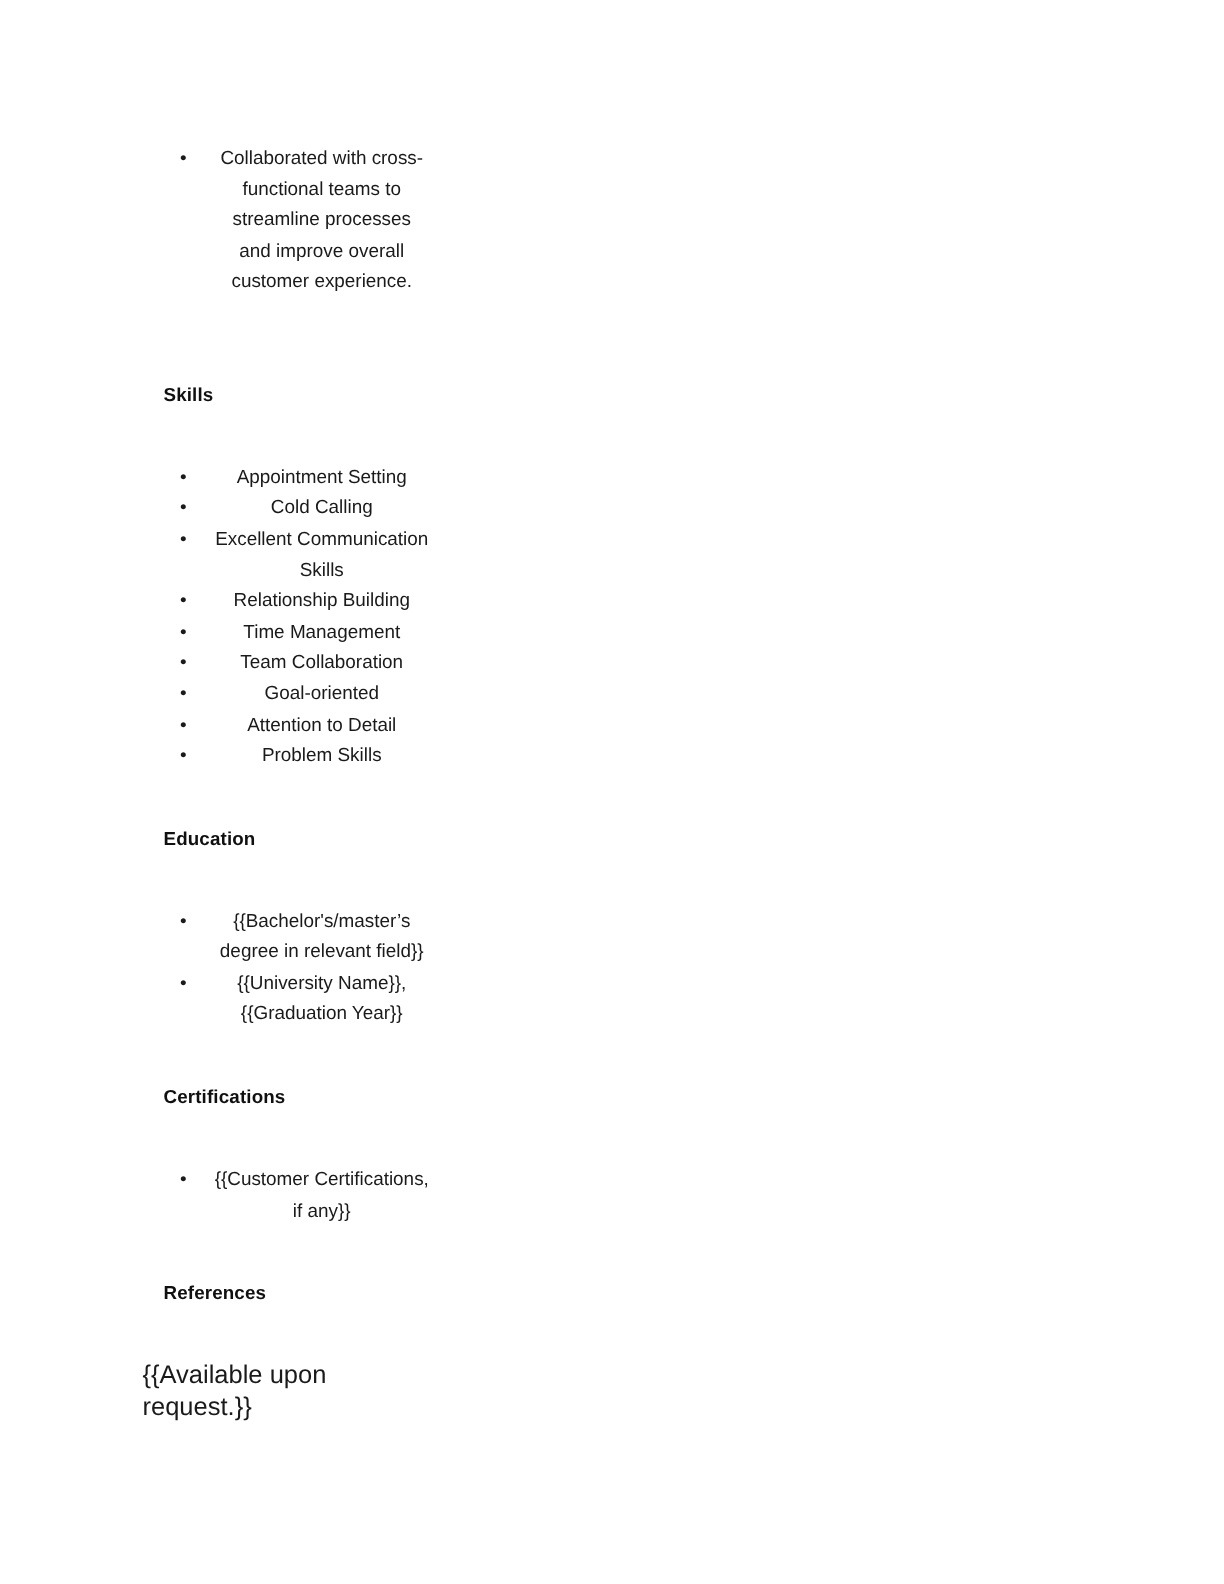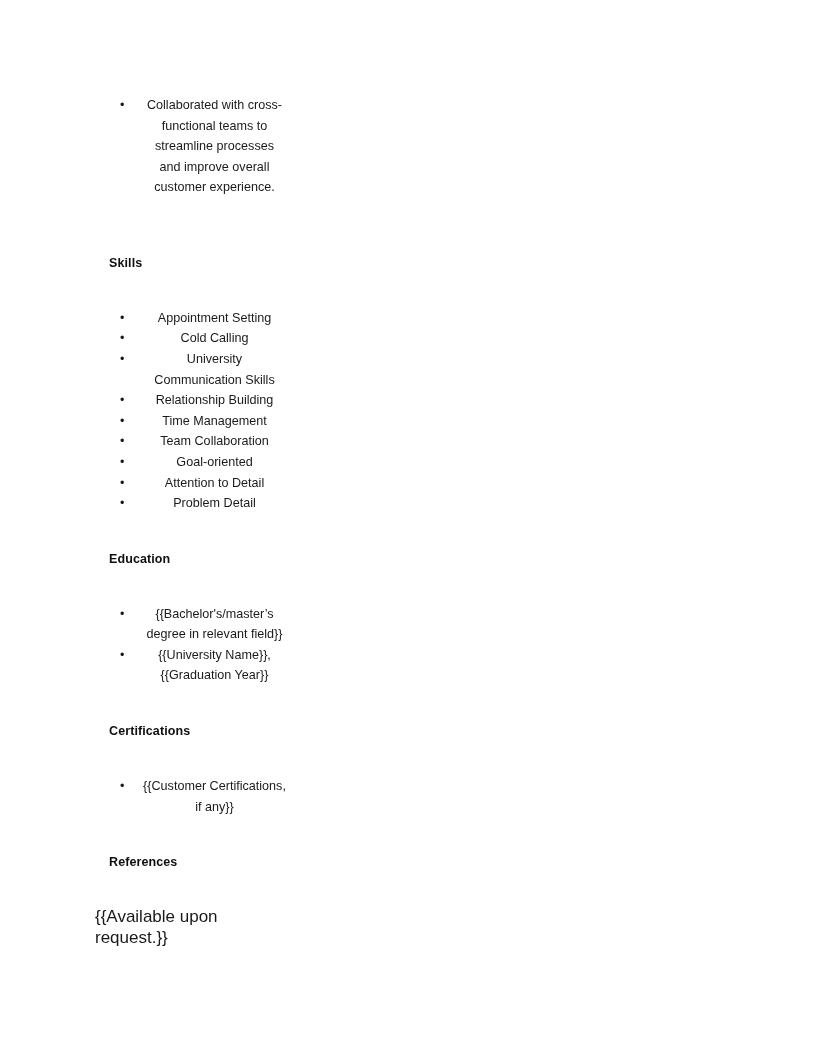--- a/index.html
+++ b/index.html
@@ -105,39 +105,39 @@
     <h2 class="heading">Skills</h2>
     <div class="gap-heading-to-list"></div>
     <ul class="bullets">
       <li>
           <span class="li-text">Appointment Setting</span>
         </li>
       <li>
           <span class="li-text">Cold Calling</span>
         </li>
       <li>
-          <span class="li-text">University Communication Skills</span>
+          <span class="li-text">Excellent Communication Skills</span>
         </li>
       <li>
           <span class="li-text">Relationship Building</span>
         </li>
       <li>
           <span class="li-text">Time Management</span>
         </li>
       <li>
           <span class="li-text">Team Collaboration</span>
         </li>
       <li>
           <span class="li-text">Goal-oriented</span>
         </li>
       <li>
           <span class="li-text">Attention to Detail</span>
         </li>
       <li>
-          <span class="li-text">Problem Detail</span>
+          <span class="li-text">Problem Skills</span>
         </li>
     </ul>
 
     <div class="gap-list-to-heading"></div>
 
     <h2 class="heading">Education</h2>
     <div class="gap-heading-to-list"></div>
     <ul class="bullets">
       <li>
           <span class="li-text">{{Bachelor's/master’s degree in relevant field}}</span>

